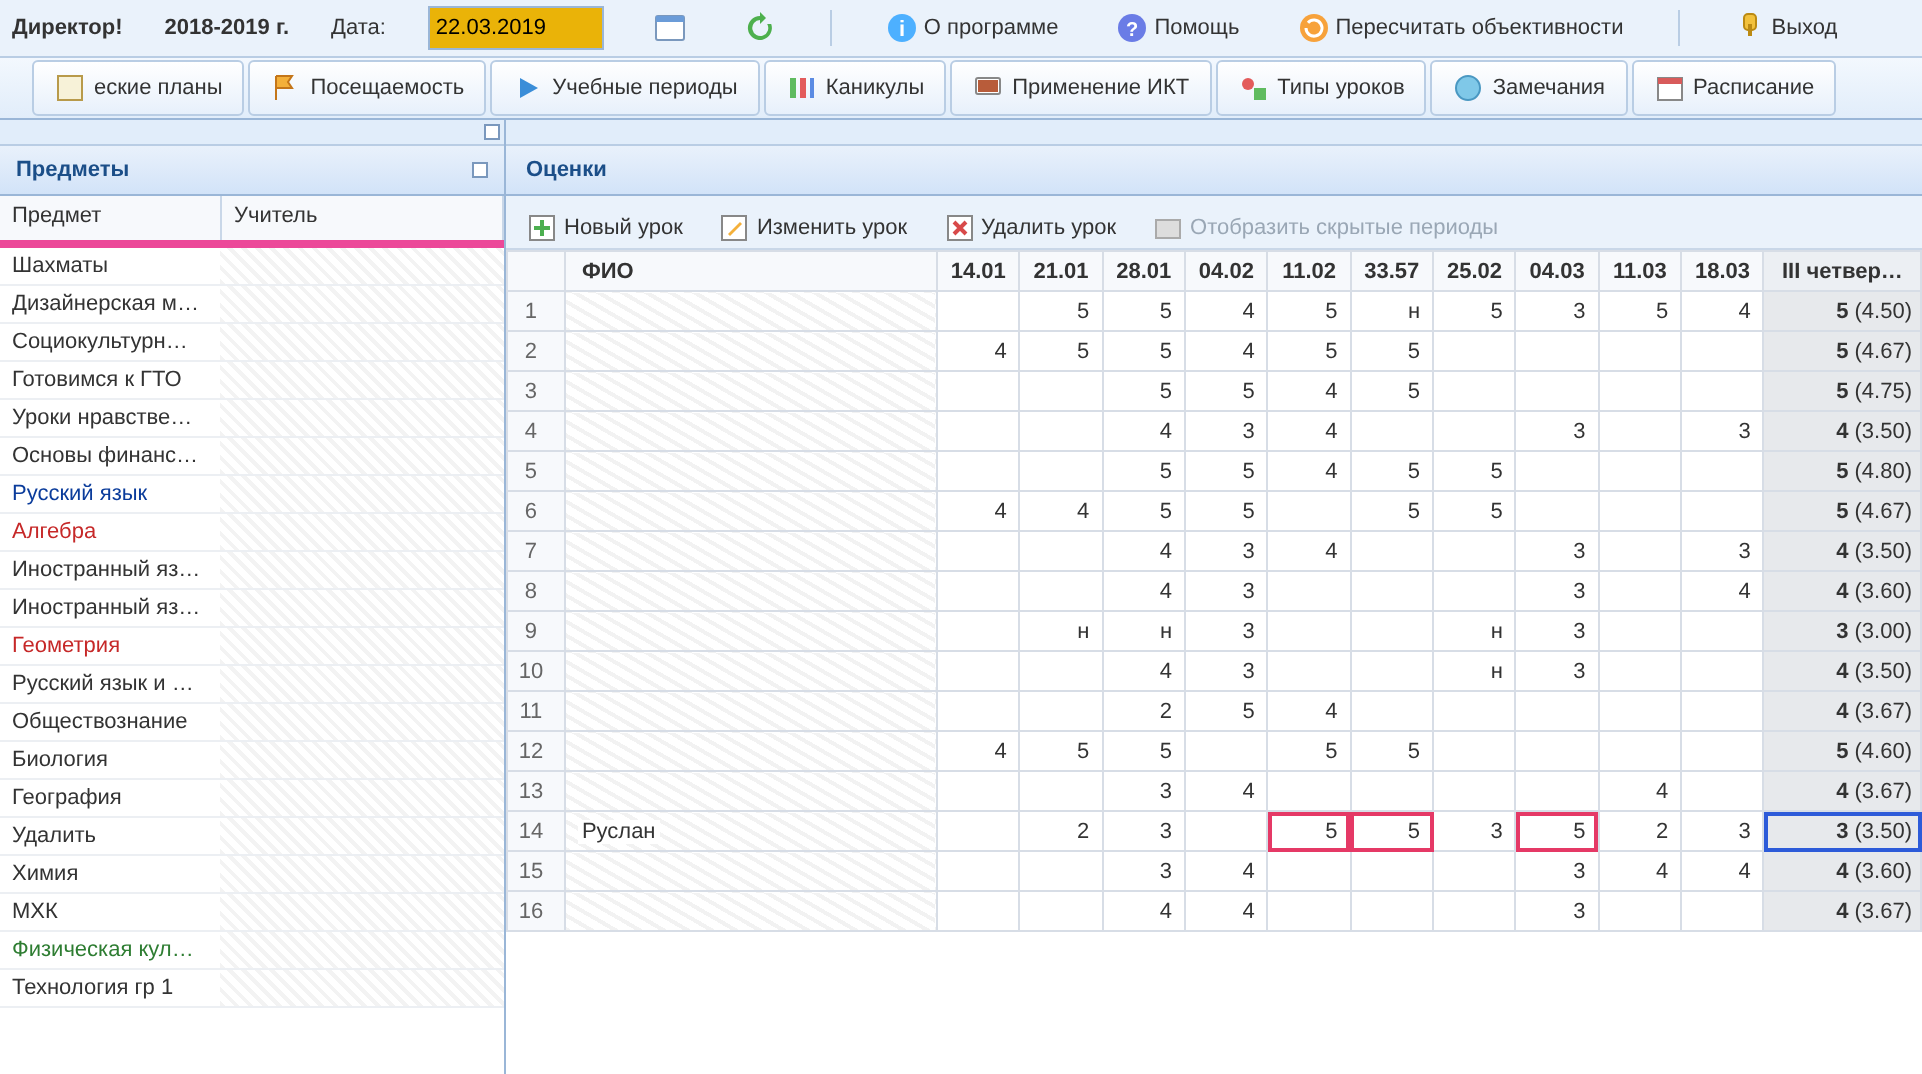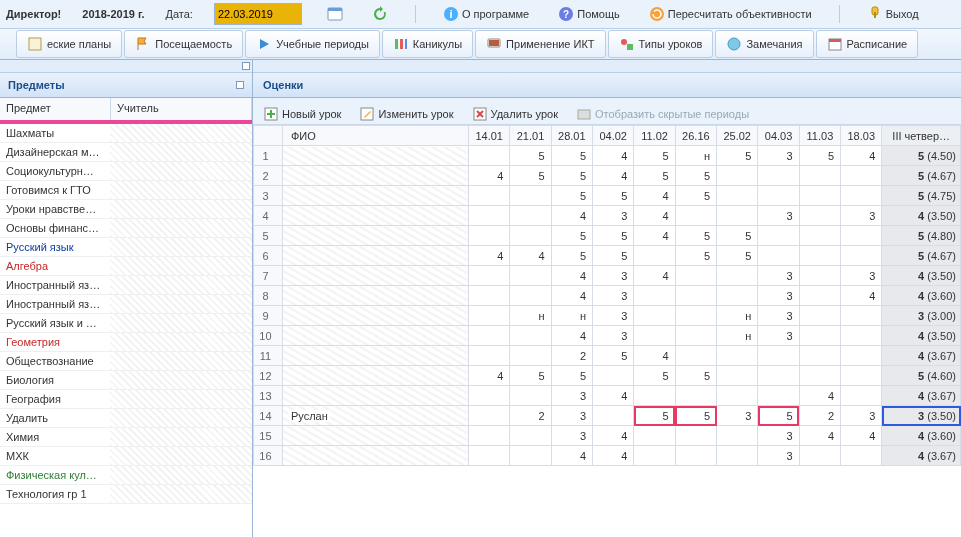--- a/index.html
+++ b/index.html
@@ -29,21 +29,21 @@
 .txt-green{color:#2e7d32}
 .noise{background:repeating-linear-gradient(45deg,#f3f3f3 0 2px,#fff 2px 5px),repeating-radial-gradient(circle at 30% 40%,#dcdcdc 0 1px,transparent 1px 6px)}
 .rightcol{flex:1;display:flex;flex-direction:column;background:#eaf2fb}
 .rhdr{height:24px;background:linear-gradient(#e9f1fb,#d2e3f8);border-bottom:1px solid #9ab6d7;display:flex;align-items:center;padding:0 10px;font-weight:bold;color:#1b4e88}
 .rtoolbar{height:26px;background:#eaf2fb;border-bottom:1px solid #c9d7e8;display:flex;align-items:flex-end;padding:0 6px;gap:10px}
 .rtoolbar .btn{display:inline-flex;align-items:center;gap:3px;cursor:pointer;padding:2px 4px;border-radius:2px}
 .rtoolbar .btn.disabled{color:#9aa7b5;cursor:default}
 .grid-wrap{flex:1;overflow:hidden;background:#fff}
 .gradetbl{border-collapse:collapse;table-layout:fixed;width:100%}
 .gradetbl th,.gradetbl td{border:1px solid #d7dde6;height:20px;font-size:11px;box-sizing:border-box}
-.gradetbl th{background:#f7f9fc;font-weight:normal;color:#333;padding:1px 4px;text-align:center}
+.gradetbl th{background:#f7f9fc;font-weight:bold;color:#333;padding:1px 4px;text-align:center}
 .gradetbl th.fio{width:180px;text-align:left;padding-left:8px}
 .gradetbl th.num{width:28px}
 .gradetbl th.date{width:40px}
 .gradetbl th.summary{width:76px;background:#eceff3}
 .gradetbl td{text-align:right;padding-right:6px}
 .gradetbl td.num{text-align:center;background:#f7f9fc;color:#666}
 .gradetbl td.fio{text-align:left;padding-left:6px}
 .gradetbl td.summary{background:#e7e9ec;text-align:right;padding-right:4px;white-space:nowrap}
 .fio-bg{background:repeating-linear-gradient(30deg,#f2f2f2 0 2px,#fff 2px 6px),repeating-radial-gradient(circle at 60% 50%,#e0e0e0 0 1px,transparent 1px 7px)}
 .cell-pink{outline:2px solid #e53966;outline-offset:-2px}
@@ -236,25 +236,25 @@
         </div>
         <div class="sub-row">
           <div class="c1 ">Иностранный яз…</div>
           <div class="c2 noise"></div>
         </div>
         <div class="sub-row">
           <div class="c1 ">Иностранный яз…</div>
           <div class="c2 noise"></div>
         </div>
         <div class="sub-row">
+          <div class="c1 txt-red">Геометрия</div>
+          <div class="c2 noise"></div>
+        </div>
+        <div class="sub-row">
           <div class="c1 ">Русский язык и …</div>
-          <div class="c2 noise"></div>
-        </div>
-        <div class="sub-row">
-          <div class="c1 txt-red">Геометрия</div>
           <div class="c2 noise"></div>
         </div>
         <div class="sub-row">
           <div class="c1 ">Обществознание</div>
           <div class="c2 noise"></div>
         </div>
         <div class="sub-row">
           <div class="c1 ">Биология</div>
           <div class="c2 noise"></div>
         </div>
@@ -331,21 +331,21 @@
       <table class="gradetbl" id="grade-table">
         <thead>
             <tr id="grade-header">
               <th class="num"></th>
               <th class="fio">ФИО</th>
               <th class="date">14.01</th>
               <th class="date">21.01</th>
               <th class="date">28.01</th>
               <th class="date">04.02</th>
               <th class="date">11.02</th>
-              <th class="date">26.16</th>
+              <th class="date">33.57</th>
               <th class="date">25.02</th>
               <th class="date">04.03</th>
               <th class="date">11.03</th>
               <th class="date">18.03</th>
               <th class="summary">III четвер…</th>
             </tr>
           </thead>
         <tbody id="grade-body">
             <tr>
               <td class="num">1</td>

